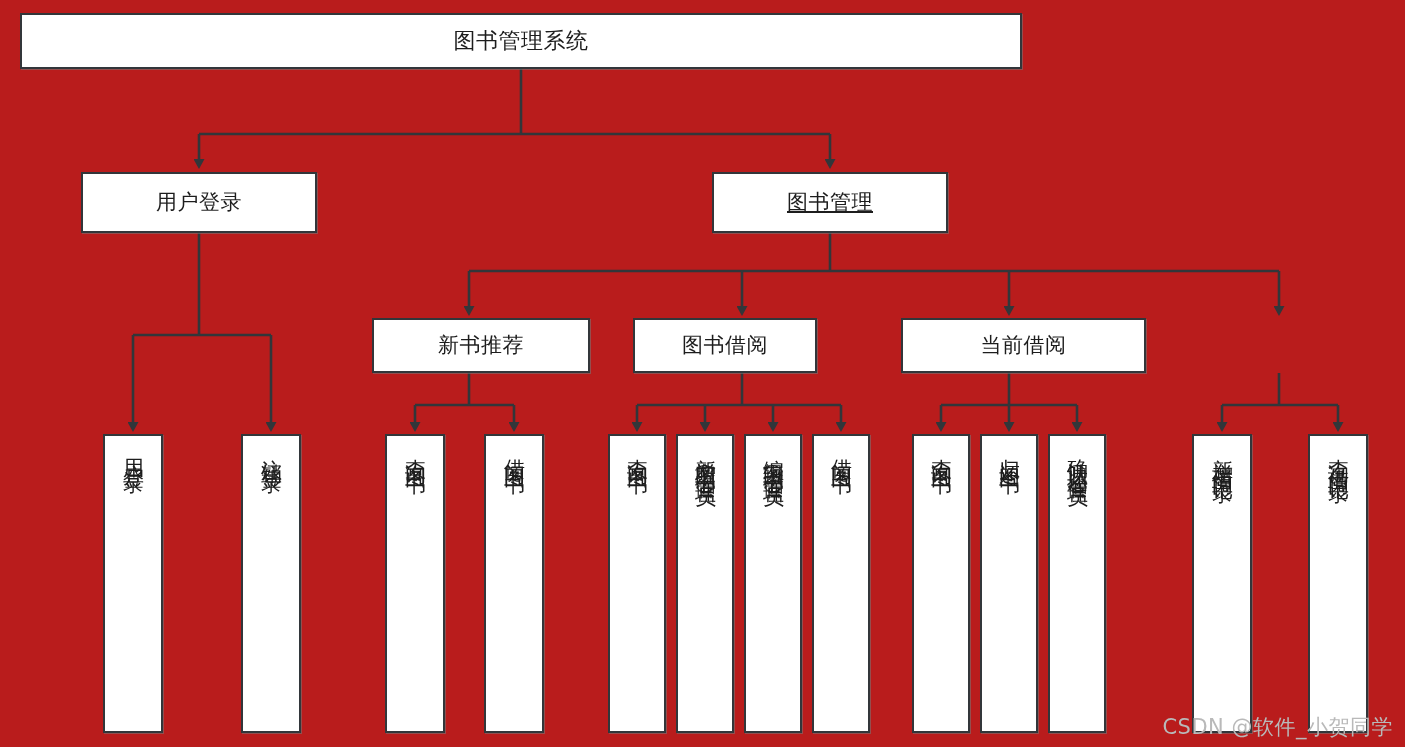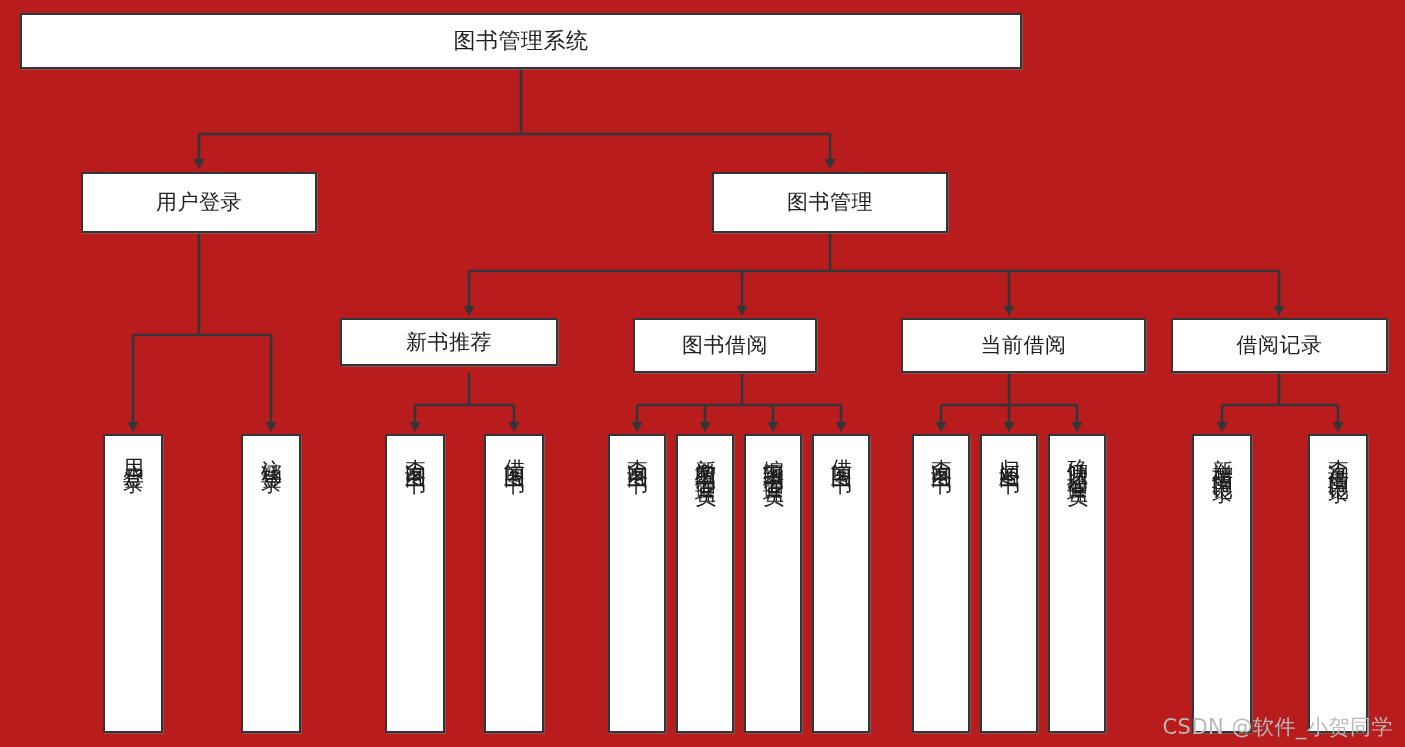--- a/index.html
+++ b/index.html
@@ -128,35 +128,32 @@
     </g>
   </svg>
 
   <div class="node horiz root" style="left:20px; top:13px; width:1002px; height:56px;">
     <span class="lbl">图书管理系统</span>
   </div>
 
   <div class="node horiz" style="left:81px; top:172px; width:236px; height:61px;">
     <span class="lbl">用户登录</span>
   </div>
-  <div class="node horiz" style="left:712px; top:172px; width:236px; height:61px;">
+  <div class="node horiz" style="left:712px; top:172px; width:236px; height:61px;text-decoration:underline;">
     <span class="lbl">图书管理</span>
   </div>
 
-  <div class="node horiz" style="left:340px; top:318px; width:218px; height:48px;">
+  <div class="node horiz" style="left:372px; top:318px; width:218px; height:55px;">
     <span class="lbl">新书推荐</span>
   </div>
   <div class="node horiz" style="left:633px; top:318px; width:184px; height:55px;">
     <span class="lbl">图书借阅</span>
   </div>
   <div class="node horiz" style="left:901px; top:318px; width:245px; height:55px;">
     <span class="lbl">当前借阅</span>
-  </div>
-  <div class="node horiz" style="left:1171px; top:318px; width:217px; height:55px;">
-    <span class="lbl">借阅记录</span>
   </div>
 
   <div class="node vert" style="left:103px; top:434px; width:60px; height:299px;">
     <span class="lbl">用户登录</span>
   </div>
   <div class="node vert" style="left:241px; top:434px; width:60px; height:299px;">
     <span class="lbl">注销登录</span>
   </div>
 
   <div class="node vert" style="left:385px; top:434px; width:60px; height:299px;">

